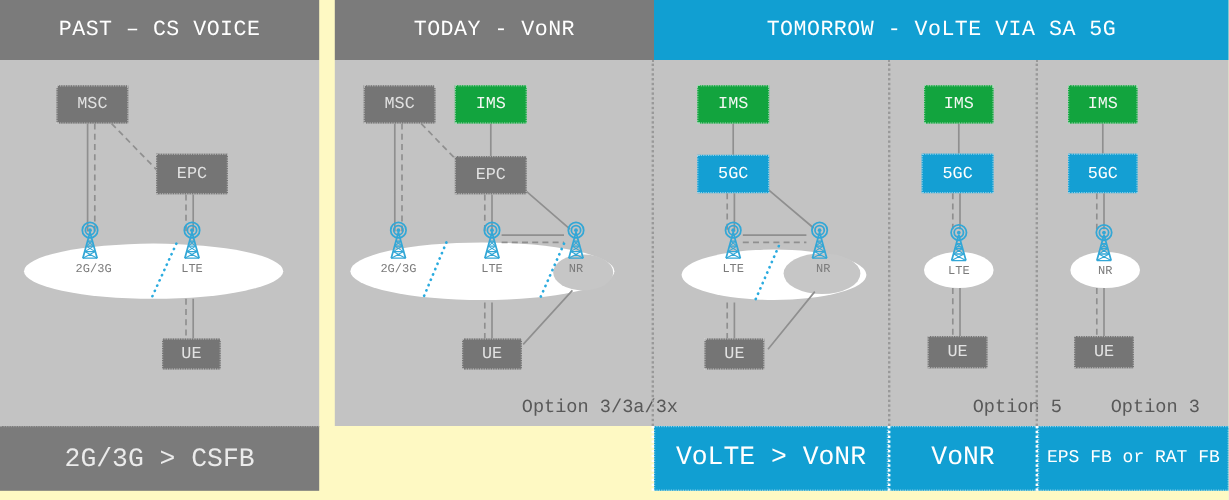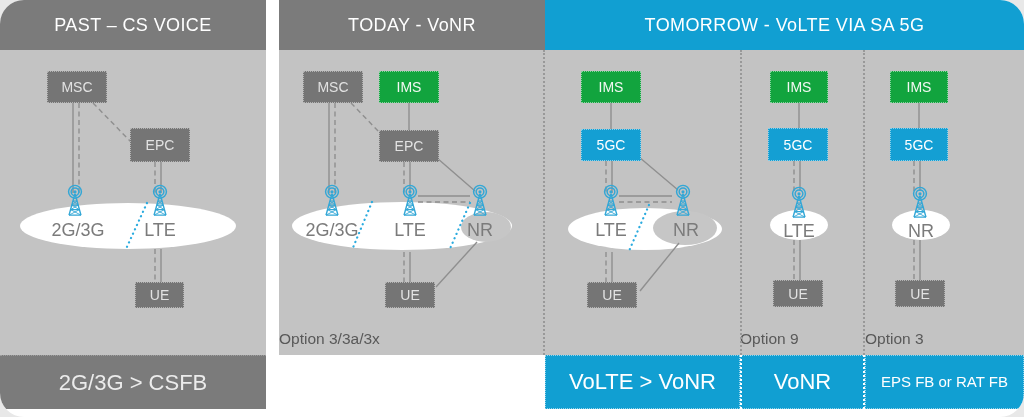--- a/index.html
+++ b/index.html
@@ -1,20 +1,19 @@
 <!DOCTYPE html>
 <html><head>
 <meta charset="utf-8">
 <style>
   html,body{margin:0;padding:0;background:#e8e8e8;}
   .stage{
     position:relative;width:1024px;height:417px;overflow:hidden;
-    background:#ffffff;
-    font-family:Liberation Sans, sans-serif;
-    border-radius:24px;
+    background:#fef9c3;
+    font-family:Liberation Mono, monospace;
     -webkit-font-smoothing:antialiased;
   }
   .hdr{
     position:absolute;top:0;height:50px;
     display:flex;align-items:center;justify-content:center;
     color:#ffffff;font-size:18px;letter-spacing:.4px;
   }
   .hdr.gray{background:#7b7b7b;}
   .hdr.cyan{background:#119fd2;}
   .panelbody{position:absolute;top:50px;height:305px;background:#c3c3c3;}
@@ -29,25 +28,25 @@
   .node{
     position:absolute;box-sizing:border-box;
     display:flex;align-items:center;justify-content:center;
     font-size:14px;color:#e2e2e2;background:#757575;
     border:1px dotted rgba(255,255,255,.45);
   }
   .node.green{background:#12a43e;color:#f2f7f2;border-color:rgba(255,255,255,.5);}
   .node.cyan{background:#149fd3;color:#ffffff;border-color:rgba(255,255,255,.5);}
   .radio-label{
     position:absolute;transform:translateX(-50%);
-    font-size:18px;color:#7b7b7b;white-space:nowrap;
+    font-size:10px;color:#7b7b7b;white-space:nowrap;
   }
   .option{
     position:absolute;top:330px;height:18px;
-    text-align:left;font-size:15.5px;color:#595959;white-space:nowrap;
+    text-align:right;font-size:15.5px;color:#595959;white-space:nowrap;padding-left:20px;
   }
   .vdots{position:absolute;width:0;}
   .vdots.seg-body{top:50px;height:305px;border-left:2px dotted #999999;}
   .vdots.seg-bar{top:355px;height:54px;border-left:2px dotted #ffffff;}
   svg.diagram{position:absolute;left:0;top:0;pointer-events:none;}
 </style>
 </head>
 <body>
 
 <div class="stage">
@@ -145,21 +144,21 @@
   <div class="radio-label" style="left:160px;top:220px">LTE</div>
   <div class="radio-label" style="left:332px;top:220px">2G/3G</div>
   <div class="radio-label" style="left:410px;top:220px">LTE</div>
   <div class="radio-label" style="left:480px;top:220px">NR</div>
   <div class="radio-label" style="left:611px;top:220px">LTE</div>
   <div class="radio-label" style="left:686px;top:220px">NR</div>
   <div class="radio-label" style="left:799px;top:221px">LTE</div>
   <div class="radio-label" style="left:921px;top:221px">NR</div>
 
   <div class="option" style="left:279px;width:266px">Option 3/3a/3x</div>
-  <div class="option" style="left:740px;width:125px">Option 9</div>
+  <div class="option" style="left:740px;width:125px">Option 5</div>
   <div class="option" style="left:865px;width:115px">Option 3</div>
 
   <div class="bar gray" style="left:0;width:266px">2G/3G &gt; CSFB</div>
   <div class="bar cyan" style="left:545px;width:195px">VoLTE &gt; VoNR</div>
   <div class="bar cyan" style="left:740px;width:125px">VoNR</div>
   <div class="bar cyan small" style="left:865px;width:159px">
     <span>EPS FB or RAT FB</span>
   </div>
 
   <div class="vdots seg-body" style="left:543px"></div>

